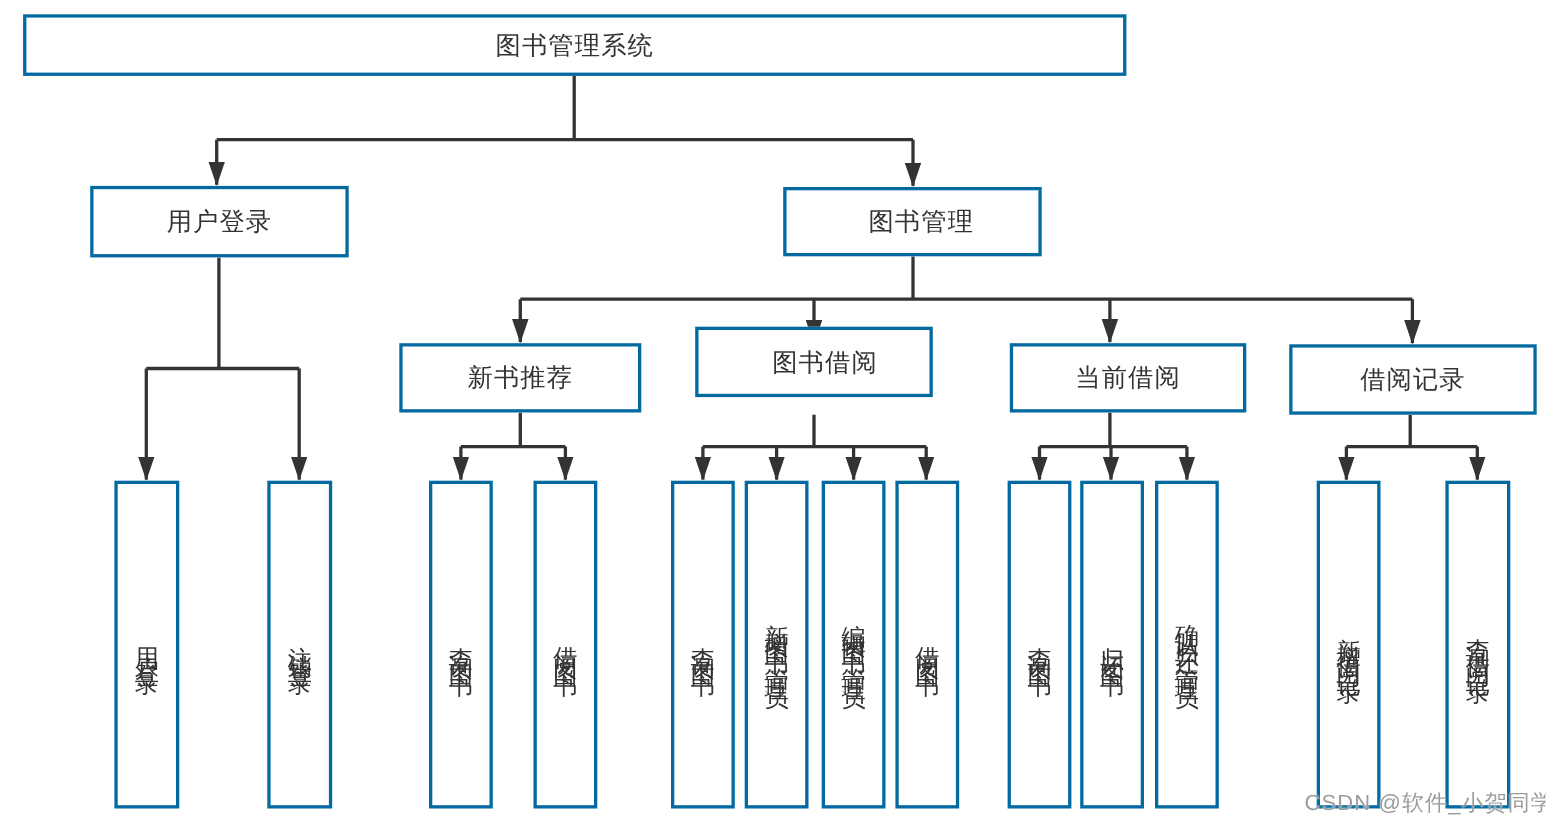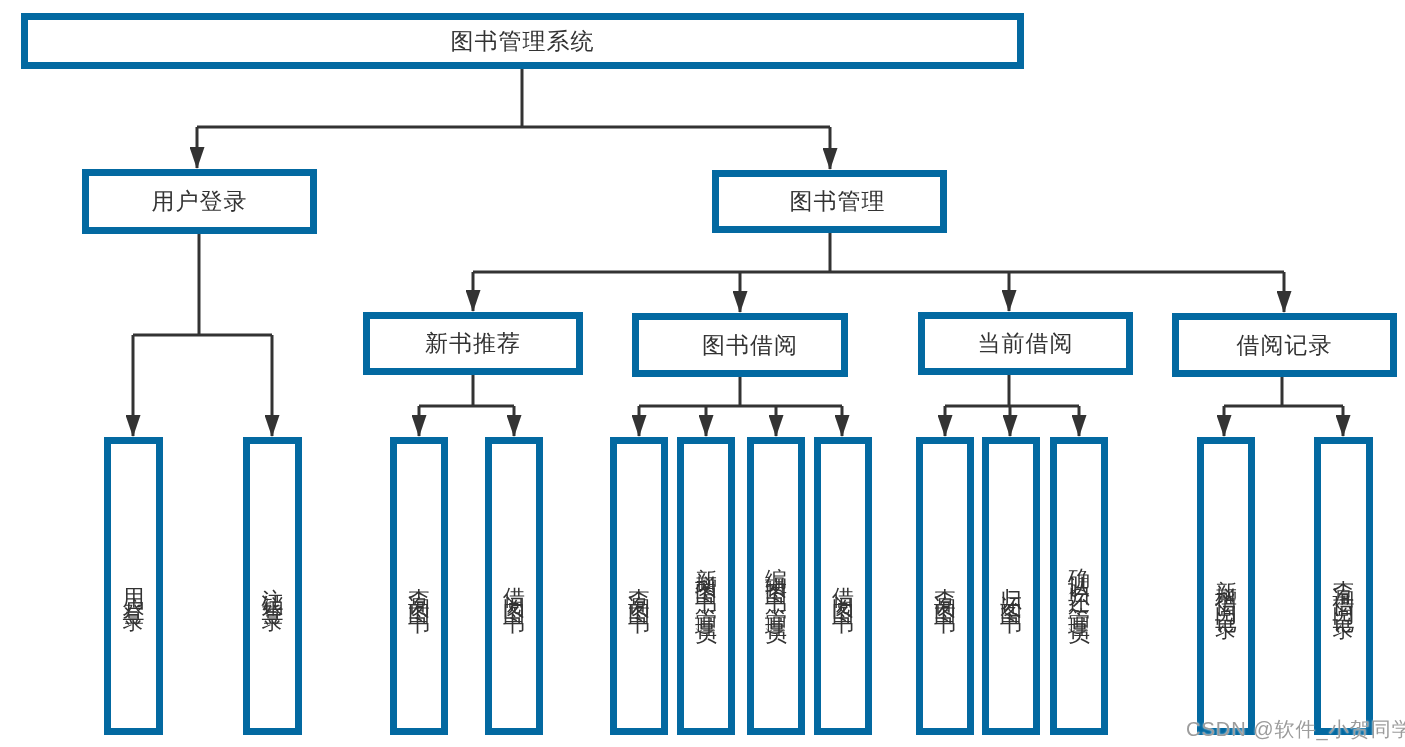--- a/index.html
+++ b/index.html
@@ -5,21 +5,21 @@
   html, body { margin: 0; padding: 0; background: #ffffff; }
   body {
     width: 1405px; height: 747px; position: relative; overflow: hidden;
     font-family: "Liberation Sans", "DejaVu Sans", sans-serif;
     color: #333333;
   }
   #stage { position: absolute; left: 0; top: 0; width: 1405px; height: 747px; }
   svg.connectors { position: absolute; left: 0; top: 0; width: 1405px; height: 747px; }
   .box {
     position: absolute;
-    border: 7px solid #0369a1;
+    border: 3px solid #0369a1;
     background: #ffffff;
     box-sizing: border-box;
     display: flex;
     align-items: center;
     justify-content: center;
     color: #333333;
   }
   .hbox { font-size: 23px; letter-spacing: 1px; }
   .vbox .vlabel {
     writing-mode: vertical-rl;
@@ -103,21 +103,21 @@
   <div class="box hbox" style="left:82px; top:169px; width:235px; height:65px;">
     <span>用户登录</span>
   </div>
   <div class="box hbox" style="left:712px; top:170px; width:235px; height:63px;padding-left:16px;">
     <span>图书管理</span>
   </div>
 
   <div class="box hbox" style="left:363px; top:312px; width:220px; height:63px;">
     <span>新书推荐</span>
   </div>
-  <div class="box hbox" style="left:632px; top:313px; width:216px; height:64px;padding-left:20px;">
+  <div class="box hbox" style="left:632px; top:297px; width:216px; height:64px;padding-left:20px;">
     <span>图书借阅</span>
   </div>
   <div class="box hbox" style="left:902px; top:312px; width:215px; height:63px;margin-left:16px;">
     <span>当前借阅</span>
   </div>
   <div class="box hbox" style="left:1172px; top:313px; width:225px; height:64px;">
     <span>借阅记录</span>
   </div>
 
   <div class="box vbox leaf" style="left:104px; width:59px;">

